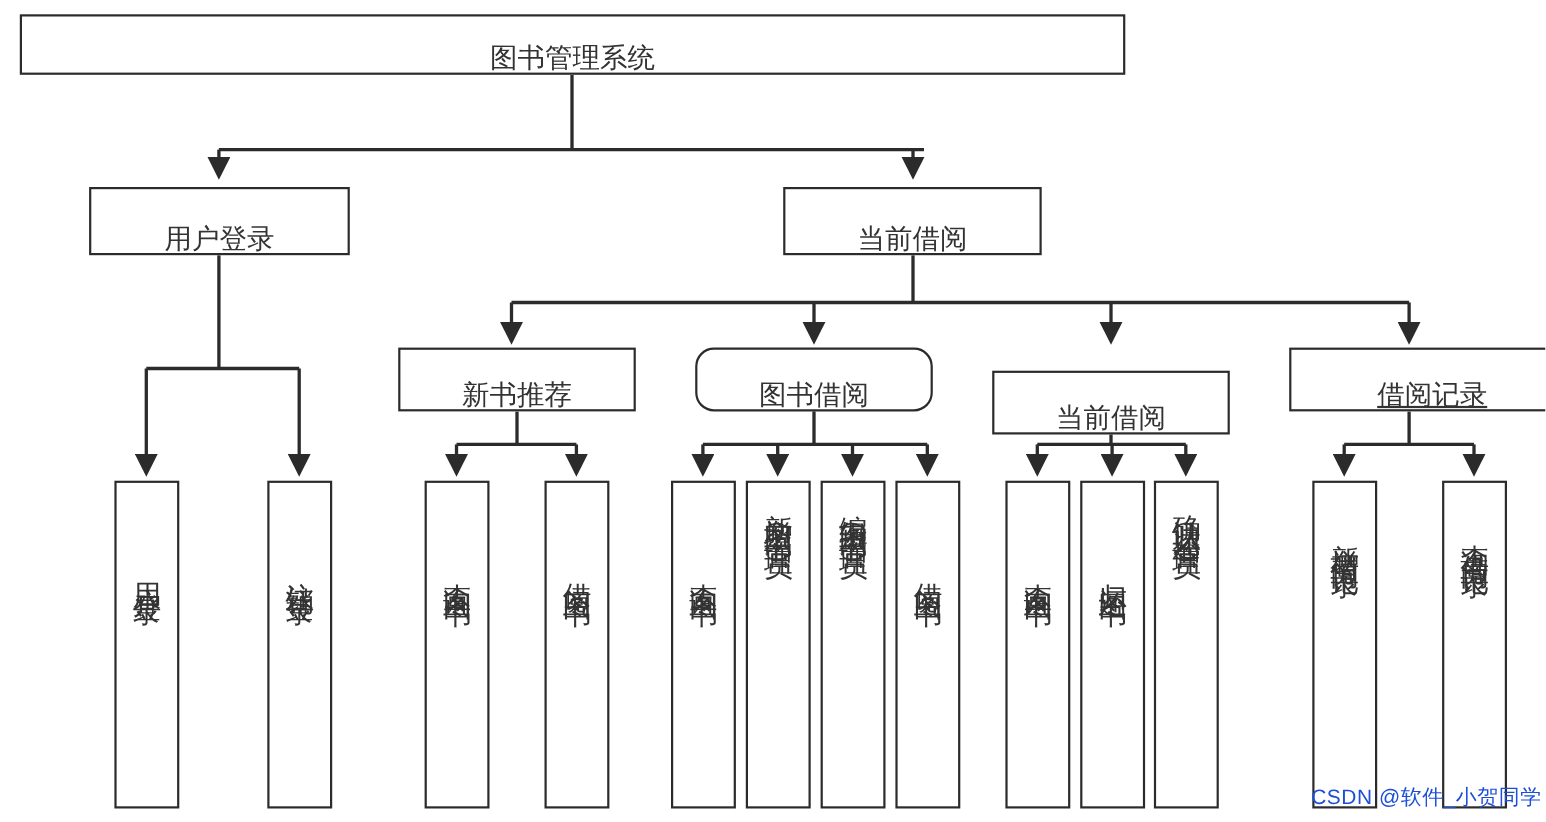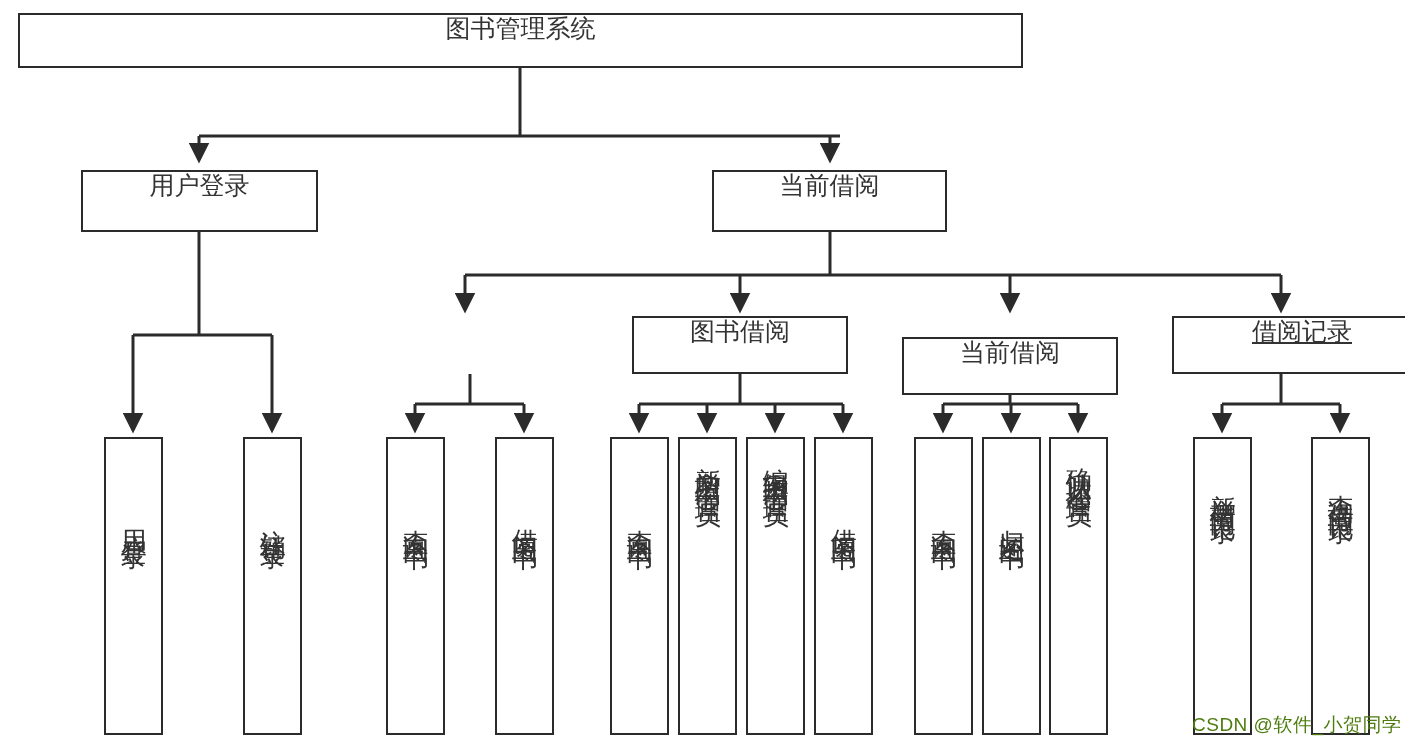--- a/index.html
+++ b/index.html
@@ -16,21 +16,21 @@
     height: 747px;
     background: #ffffff;
     overflow: hidden;
   }
   .node {
     position: absolute;
     box-sizing: border-box;
     border: 2px solid #2b2b2b;
     background: #ffffff;
     display: flex;
-    align-items: flex-start;
+    align-items: flex-end;
     justify-content: center;
     color: #333333;
   }
   .node-label {
     white-space: nowrap;
     line-height: 1.05;
   }
   .node.root .node-label { font-size: 25px; }
   .node.lvl2 .node-label { font-size: 25px; }
   .node.lvl3 .node-label { font-size: 25px; }
@@ -50,21 +50,21 @@
     position: absolute;
     left: 0;
     top: 0;
     width: 1405px;
     height: 747px;
     pointer-events: none;
   }
   .watermark {
     position: absolute;
     font-size: 19px;
-    color: #4d7c0f;
+    color: #1d4ed8;
     white-space: nowrap;
     letter-spacing: 0.5px;
   }
 </style>
 </head>
 <body>
 
 <div id="canvas">
 
   <svg id="edges" viewBox="0 0 1405 747">
@@ -121,21 +121,24 @@
     <span class="node-label">图书管理系统</span>
   </div>
 
   <div class="node lvl2" style="left:81px; top:170px; width:237px; height:62px;">
     <span class="node-label">用户登录</span>
   </div>
   <div class="node lvl2" style="left:712px; top:170px; width:235px; height:62px;">
     <span class="node-label">当前借阅</span>
   </div>
 
-  <div class="node lvl3" style="left:632px; top:316px; width:216px; height:58px;">
+  <div class="node lvl3" style="left:362px; top:316px; width:216px; height:58px;">
+    <span class="node-label">新书推荐</span>
+  </div>
+  <div class="node lvl3" style="left:632px; top:316px; width:216px; height:58px;border-radius:17px;">
     <span class="node-label">图书借阅</span>
   </div>
   <div class="node lvl3" style="left:902px; top:316px; width:216px; height:58px;margin-top:21px;">
     <span class="node-label">当前借阅</span>
   </div>
   <div class="node lvl3" style="left:1172px; top:316px; width:260px; height:58px;text-decoration:underline;">
     <span class="node-label">借阅记录</span>
   </div>
 
   <div class="node leaf" style="left:104px; top:437px; width:59px; height:298px; padding-top:70px;">

